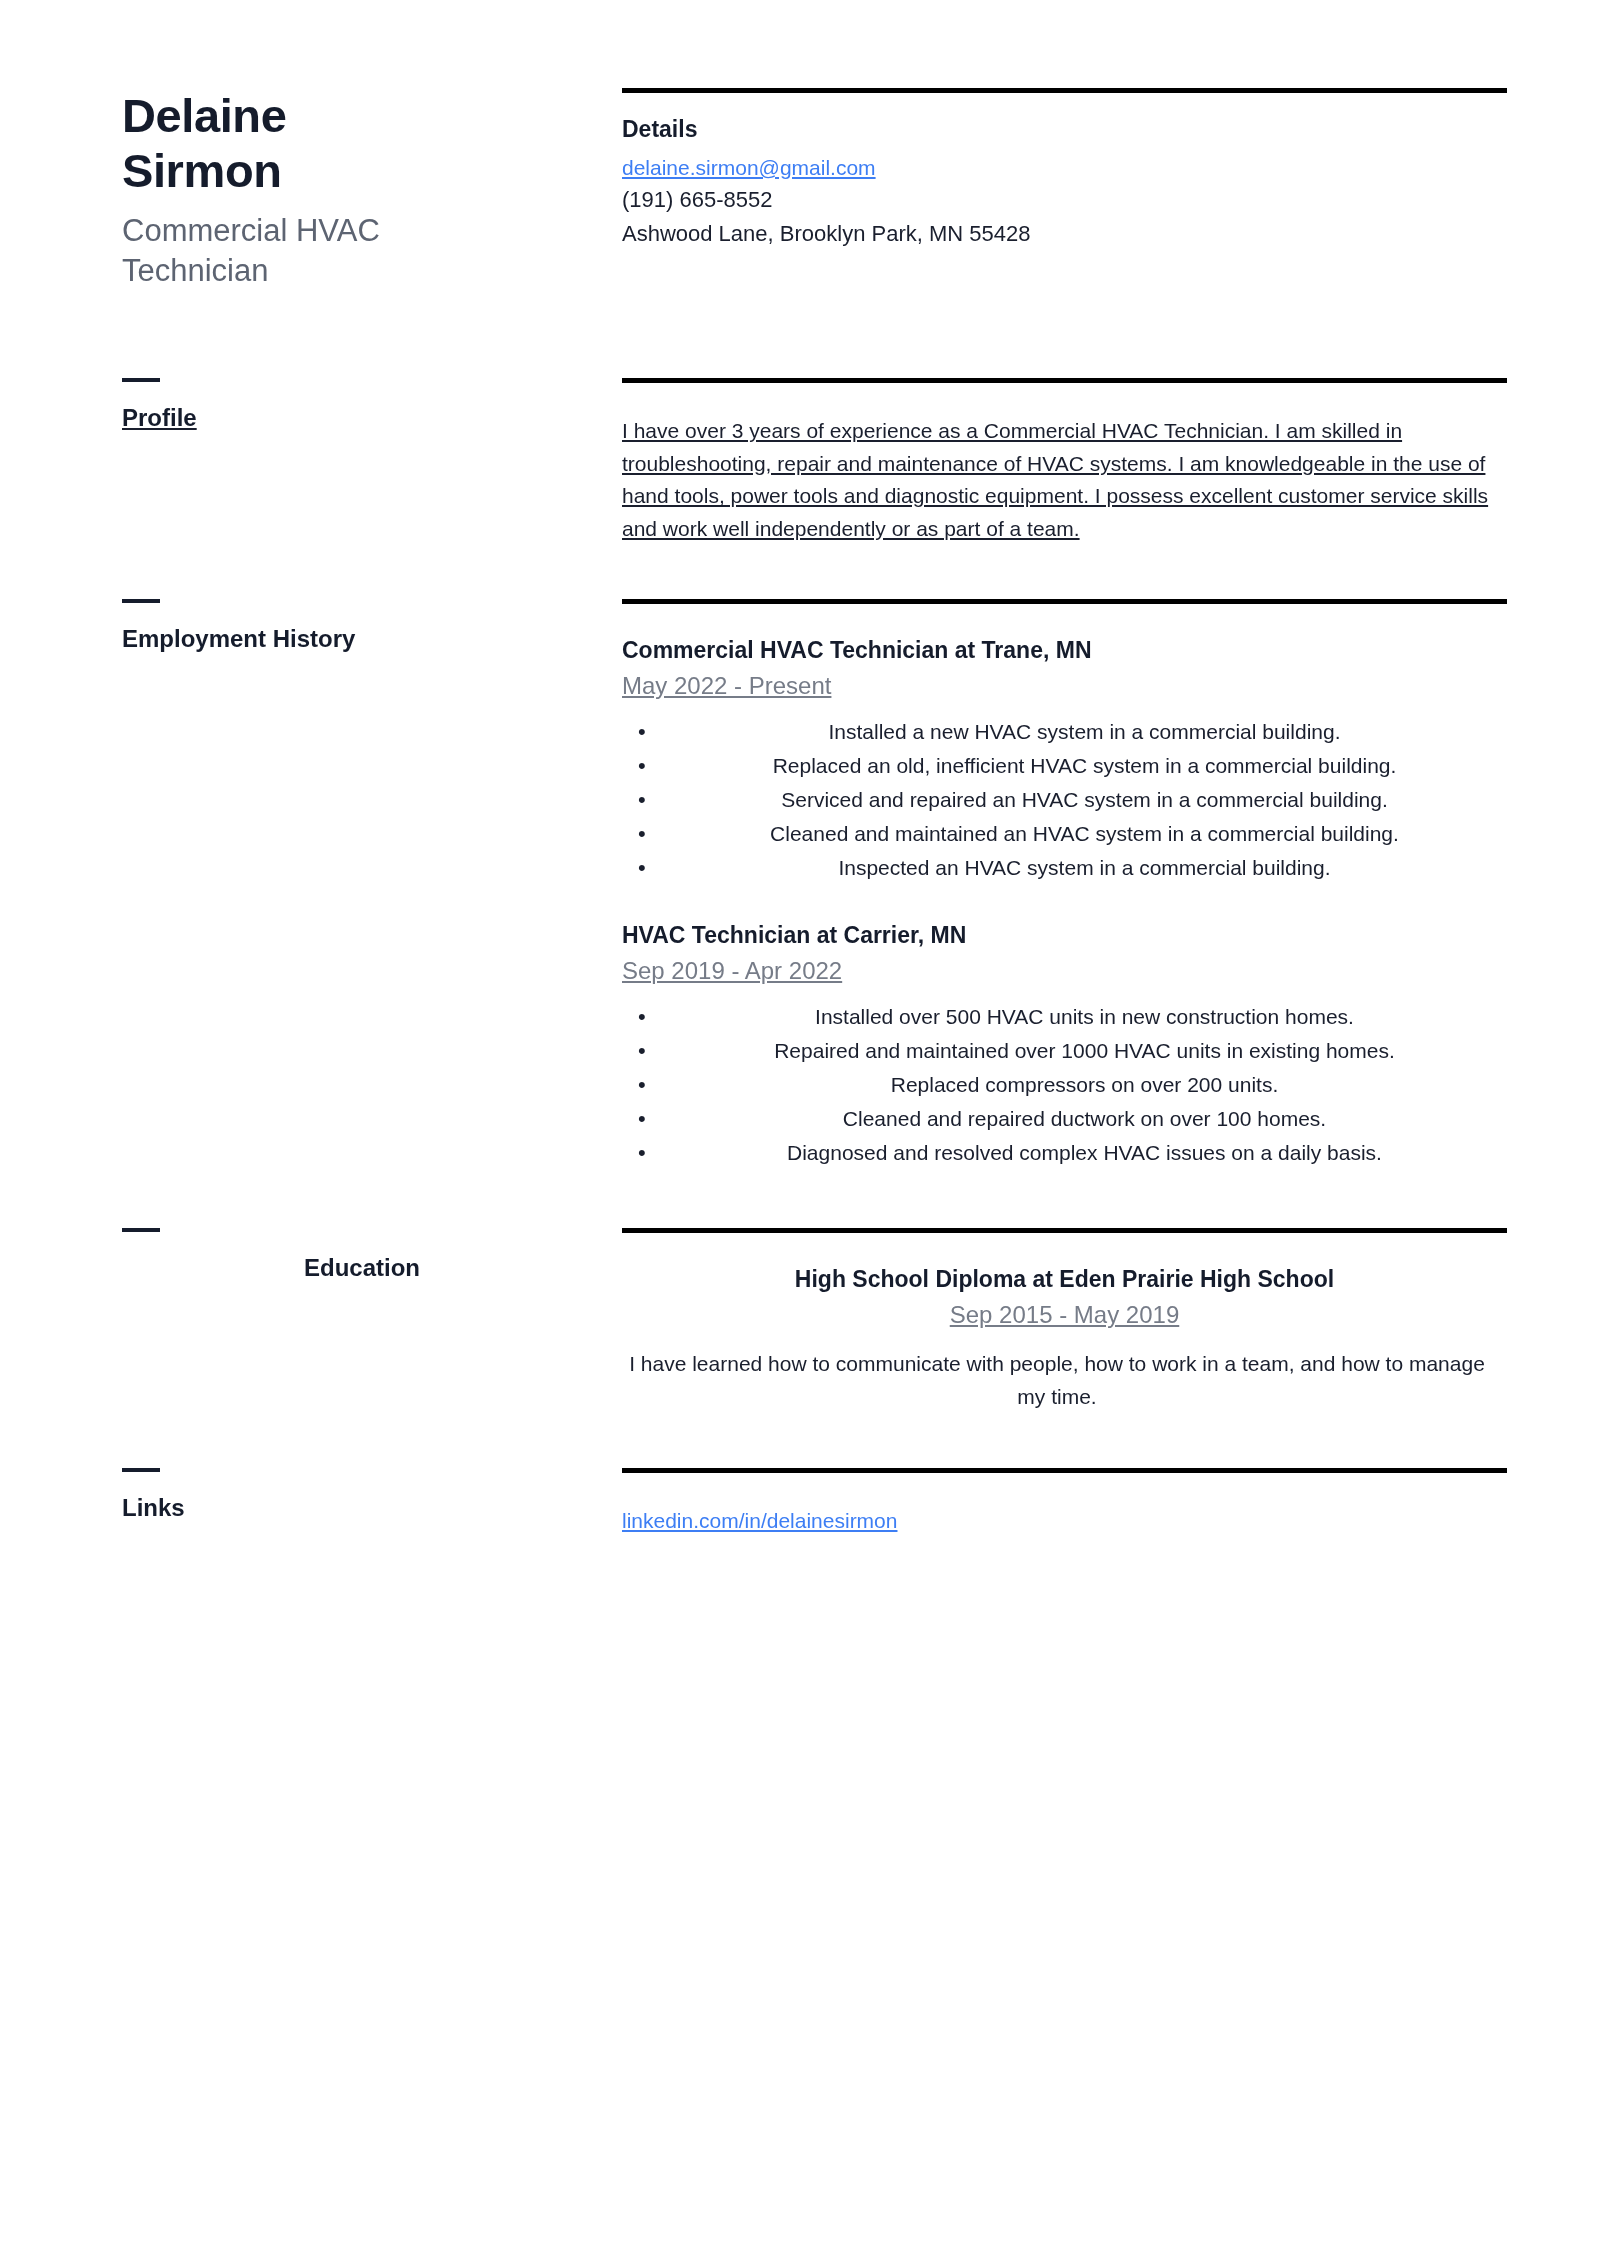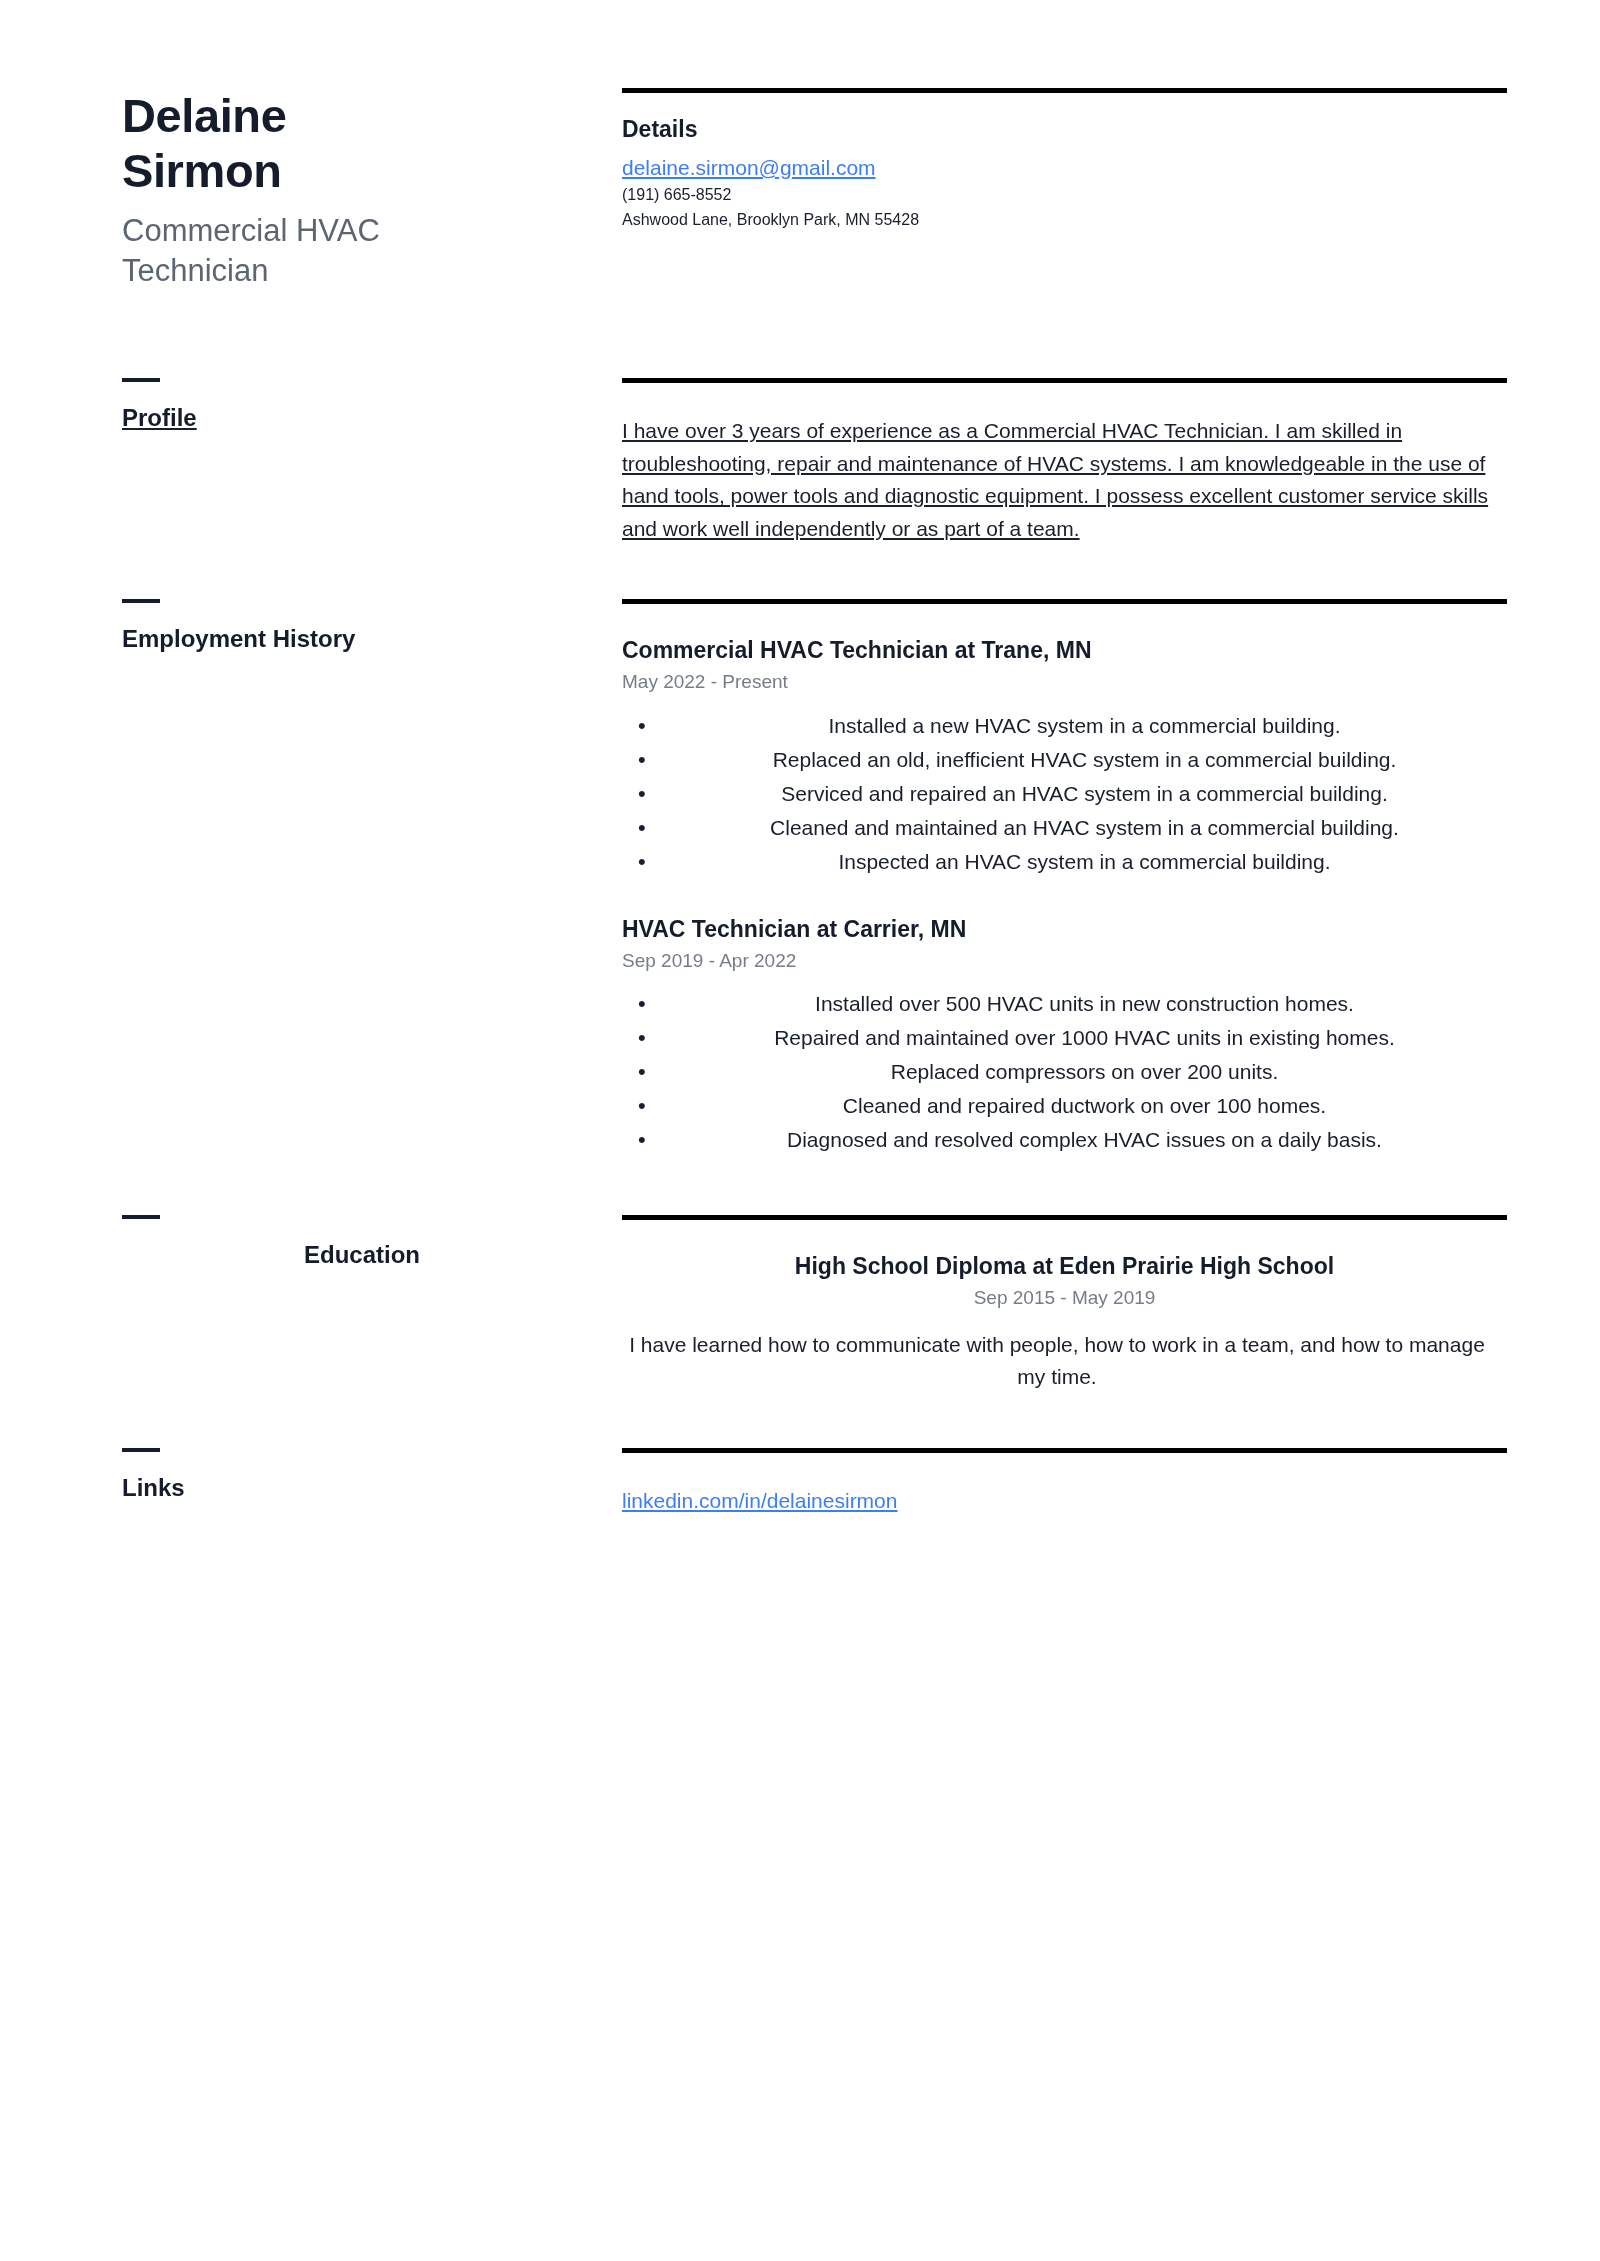--- a/index.html
+++ b/index.html
@@ -73,24 +73,25 @@
 
   
   .block-title {
     font-size: 23px;
     font-weight: bold;
     color: #151c2c;
     margin: 0;
     line-height: 1.25;
   }
   .block-date {
-    font-size: 19px;
+    font-size: 24px;
     color: #767c88;
     margin: 5px 0 0 0;
     line-height: 1.3;
+    text-decoration: underline;
   }
   .body-text {
     font-size: 21px;
     line-height: 1.55;
     color: #1a1f2e;
     margin: 0;
     max-width: 870px;
   }
   ul.bullets {
     margin: 14px 0 0 0;
@@ -114,21 +115,21 @@
   }
 
   a.link {
     color: #3d7ef4;
     text-decoration: underline;
     font-size: 21px;
     line-height: 1.5;
   }
 
   .detail-line {
-    font-size: 16px;
+    font-size: 22px;
     line-height: 1.52;
     color: #1a1f2e;
   }
 
   
   .row {
     display: grid;
     grid-template-columns: 500px 885px;
   }
 </style>

